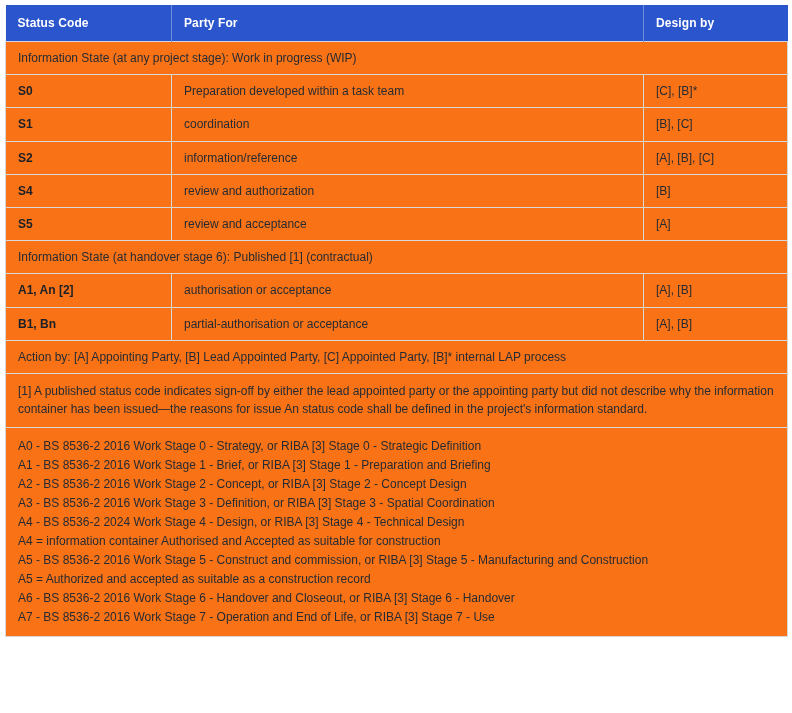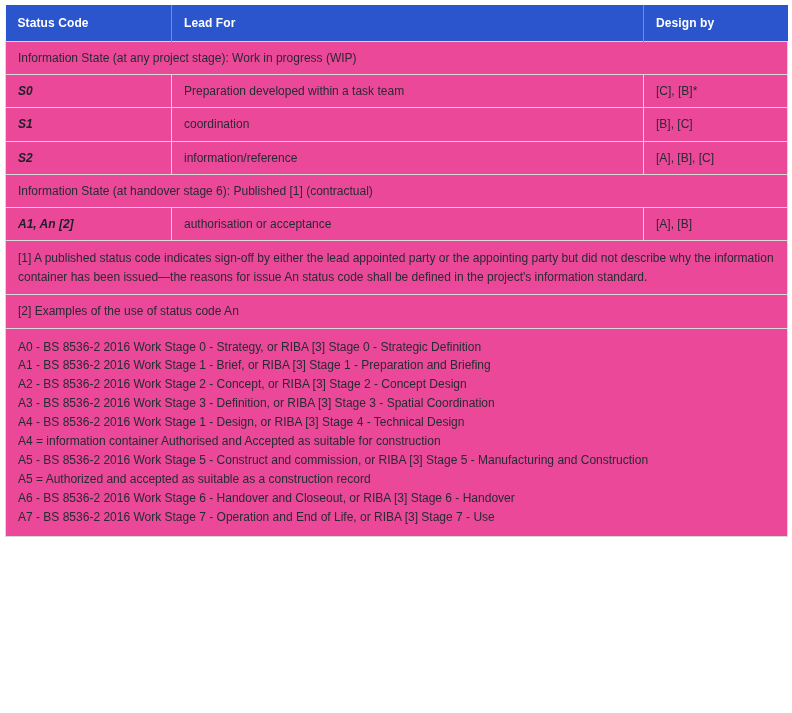--- a/index.html
+++ b/index.html
@@ -42,32 +42,31 @@
     padding: 9px 12px 10px 12px;
     border: none;
     border-right: 1px solid #6E8BDD;
     height: 17px;
     vertical-align: middle;
     letter-spacing: 0.1px;
   }
   thead th.last { border-right: none; }
 
   tbody td {
-    background: #ec4899;
+    background: #f97316;
     border: 1px solid #D8D8D8;
     padding: 8px 12px 8px 12px;
     vertical-align: middle;
     font-size: 12px;
     color: #262B33;
     line-height: 1.35;
   }
   tbody tr.data-row td.code-cell {
     font-weight: bold;
     color: #1A1F28;
-    font-style: italic;
   }
   tbody tr.section-row td {
     border-left: 1px solid #D8D8D8;
     border-right: 1px solid #D8D8D8;
   }
   tbody tr.data-row td {
     height: 14px;
   }
   td.full {
     border-left: 1px solid #D8D8D8;
@@ -92,21 +91,21 @@
 <div id="page">
   <table class="status-table">
     <colgroup>
       <col class="c1">
         <col class="c2">
         <col class="c3">
     </colgroup>
     <thead>
       <tr>
         <th>Status Code</th>
-        <th>Lead For</th>
+        <th>Party For</th>
         <th class="last">Design by</th>
       </tr>
     </thead>
     <tbody id="tbody">
         <tr class="section-row section-row">
           <td class="full" colspan="3">Information State (at any project stage): Work in progress (WIP)</td>
         </tr>
         <tr class="data-row">
           <td class="code-cell">S0</td>
           <td>Preparation developed within a task team</td>
@@ -115,41 +114,56 @@
         <tr class="data-row">
           <td class="code-cell">S1</td>
           <td>coordination</td>
           <td>[B], [C]</td>
         </tr>
         <tr class="data-row">
           <td class="code-cell">S2</td>
           <td>information/reference</td>
           <td>[A], [B], [C]</td>
         </tr>
+        <tr class="data-row">
+          <td class="code-cell">S4</td>
+          <td>review and authorization</td>
+          <td>[B]</td>
+        </tr>
+        <tr class="data-row">
+          <td class="code-cell">S5</td>
+          <td>review and acceptance</td>
+          <td>[A]</td>
+        </tr>
         <tr class="section-row section-row">
           <td class="full" colspan="3">Information State (at handover stage 6): Published [1] (contractual)</td>
         </tr>
         <tr class="data-row">
           <td class="code-cell">A1, An [2]</td>
           <td>authorisation or acceptance</td>
           <td>[A], [B]</td>
         </tr>
+        <tr class="data-row">
+          <td class="code-cell">B1, Bn</td>
+          <td>partial-authorisation or acceptance</td>
+          <td>[A], [B]</td>
+        </tr>
+        <tr class="legend-row section-row">
+          <td class="full" colspan="3">Action by: [A] Appointing Party, [B] Lead Appointed Party, [C] Appointed Party, [B]* internal LAP process</td>
+        </tr>
         <tr class="note-row section-row">
           <td class="full note" colspan="3">[1] A published status code indicates sign-off by either the lead appointed party or the appointing party but did not describe why the information container has been issued—the reasons for issue An status code shall be defined in the project's information standard.</td>
-        </tr>
-        <tr class="note2-row section-row">
-          <td class="full" colspan="3">[2] Examples of the use of status code An</td>
         </tr>
         <tr class="list-row">
           <td class="full list-cell" colspan="3">
             <span class="list-line">A0 - BS 8536-2 2016 Work Stage 0 - Strategy, or RIBA [3] Stage 0 - Strategic Definition</span>
             <span class="list-line">A1 - BS 8536-2 2016 Work Stage 1 - Brief, or RIBA [3] Stage 1 - Preparation and Briefing</span>
             <span class="list-line">A2 - BS 8536-2 2016 Work Stage 2 - Concept, or RIBA [3] Stage 2 - Concept Design</span>
             <span class="list-line">A3 - BS 8536-2 2016 Work Stage 3 - Definition, or RIBA [3] Stage 3 - Spatial Coordination</span>
-            <span class="list-line">A4 - BS 8536-2 2016 Work Stage 1 - Design, or RIBA [3] Stage 4 - Technical Design</span>
+            <span class="list-line">A4 - BS 8536-2 2024 Work Stage 4 - Design, or RIBA [3] Stage 4 - Technical Design</span>
             <span class="list-line">A4 = information container Authorised and Accepted as suitable for construction</span>
             <span class="list-line">A5 - BS 8536-2 2016 Work Stage 5 - Construct and commission, or RIBA [3] Stage 5 - Manufacturing and Construction</span>
             <span class="list-line">A5 = Authorized and accepted as suitable as a construction record</span>
             <span class="list-line">A6 - BS 8536-2 2016 Work Stage 6 - Handover and Closeout, or RIBA [3] Stage 6 - Handover</span>
             <span class="list-line">A7 - BS 8536-2 2016 Work Stage 7 - Operation and End of Life, or RIBA [3] Stage 7 - Use</span>
           </td>
         </tr>
       </tbody>
   </table>
 </div>

